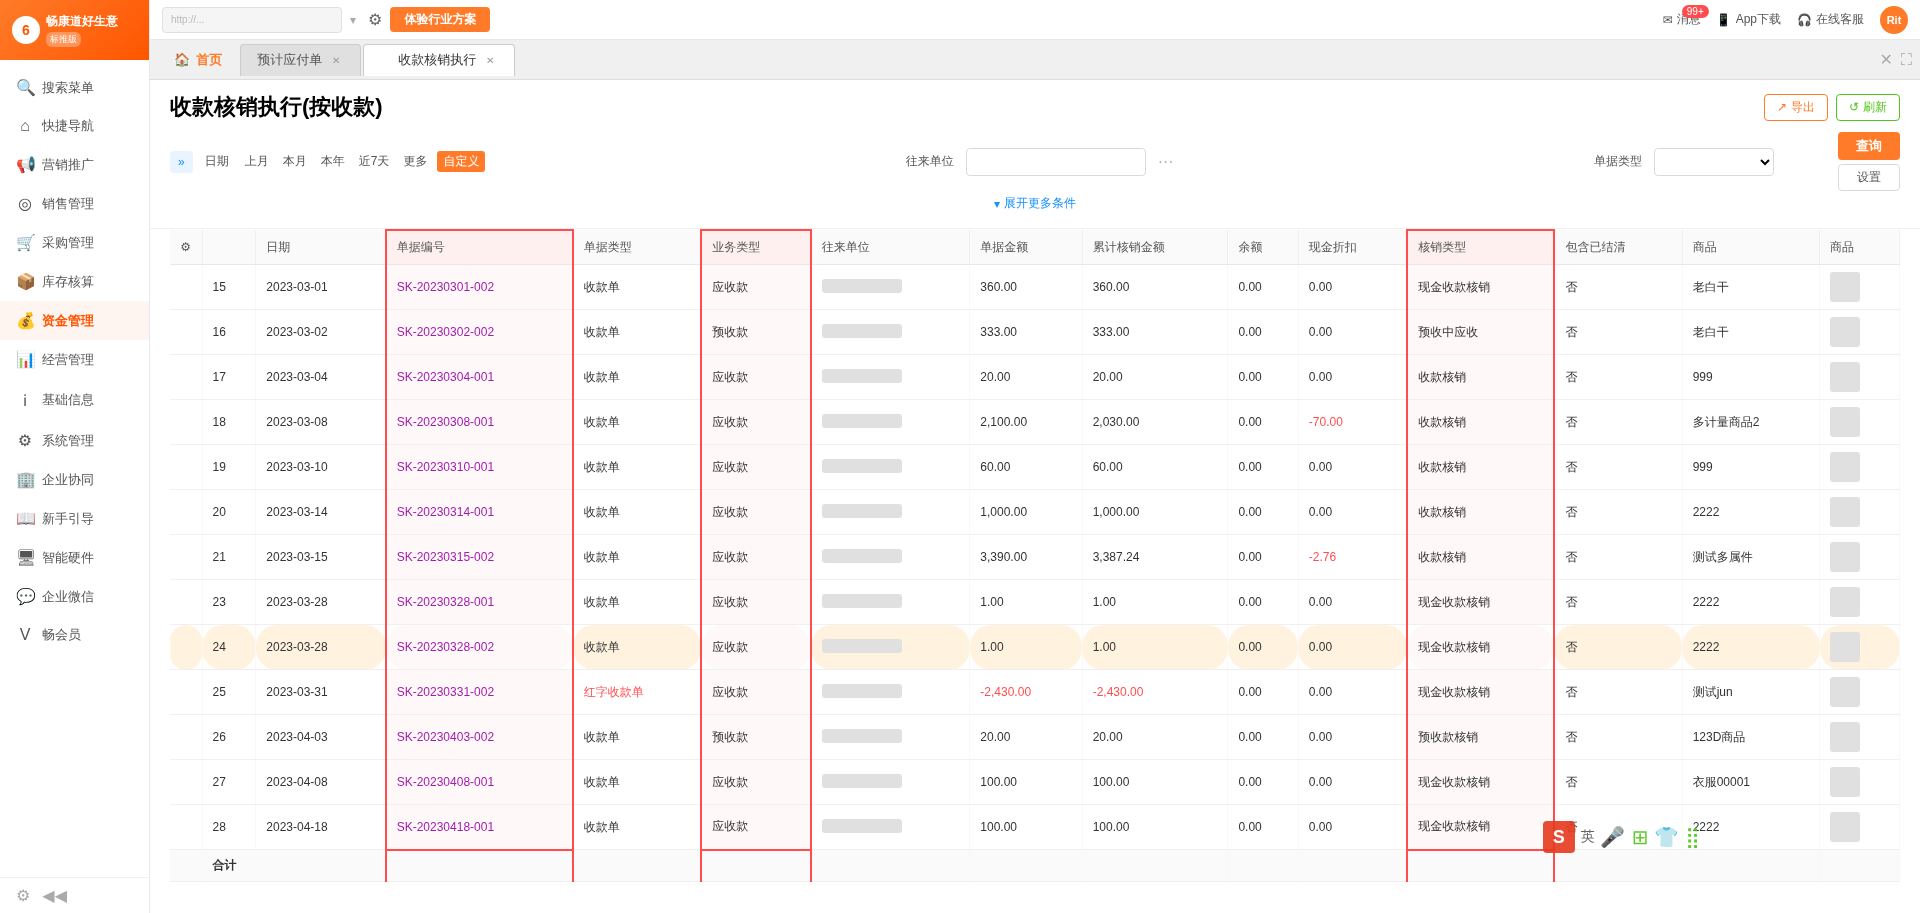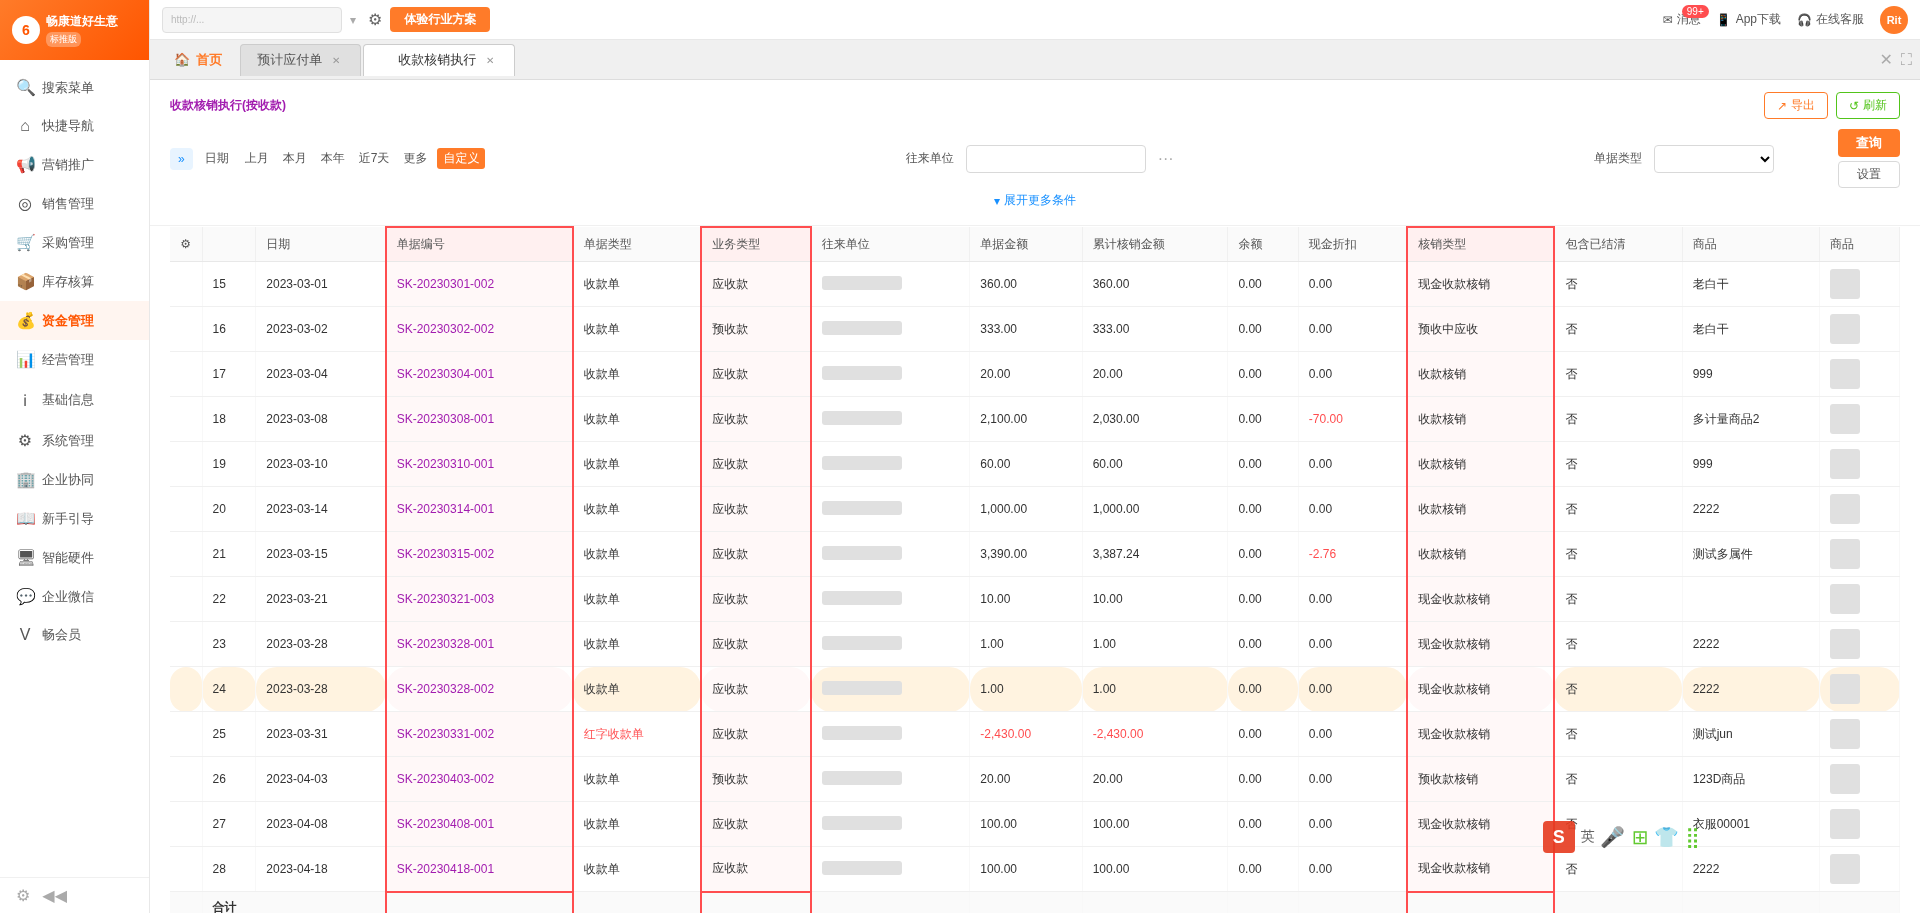--- a/index.html
+++ b/index.html
@@ -38,21 +38,21 @@
     .tab { display: flex; align-items: center; gap: 6px; padding: 0 16px; height: 32px; border-radius: 4px 4px 0 0; cursor: pointer; font-size: 13px; color: #555; background: #e0e0e0; border: 1px solid #ccc; border-bottom: none; margin-right: 2px; }
     .tab.active { background: #fff; color: #333; border-color: #ccc; padding-left: 34px; }
     .tab-home { background: transparent; border: none; color: #ff7b29; font-weight: bold; }
     .tab-close { font-size: 10px; color: #999; cursor: pointer; border-radius: 50%; width: 16px; height: 16px; display: flex; align-items: center; justify-content: center; }
     .tabbar-right { margin-left: auto; display: flex; align-items: center; gap: 8px; }
     .tabbar-icon-btn { color: #aaa; cursor: pointer; font-size: 16px; }
 
     
     .content { flex: 1; overflow: hidden; display: flex; flex-direction: column; background: #fff; padding: 0; }
     .content-header { padding: 12px 20px 0; display: flex; align-items: center; justify-content: space-between; }
-    .content-title { font-size: 12px; font-weight: bold; color: #a21caf; }
+    .content-title { font-size: 22px; font-weight: bold; color: #000000; }
     .content-actions { display: flex; gap: 8px; }
     .btn-export { display: flex; align-items: center; gap: 4px; border: 1px solid #ff7b29; color: #ff7b29; background: #fff; border-radius: 4px; padding: 4px 12px; font-size: 12px; cursor: pointer; }
     .btn-refresh { display: flex; align-items: center; gap: 4px; border: 1px solid #52c41a; color: #52c41a; background: #fff; border-radius: 4px; padding: 4px 12px; font-size: 12px; cursor: pointer; }
 
     
     .filter-bar { padding: 10px 20px; background: #fff; border-bottom: 1px solid #f0f0f0; }
     .filter-row { display: flex; align-items: center; gap: 12px; flex-wrap: wrap; }
     .filter-expand-btn { background: #e8f4ff; border: none; color: #1890ff; padding: 4px 8px; border-radius: 4px; cursor: pointer; font-size: 12px; display: flex; align-items: center; gap: 4px; }
     .filter-label { color: #555; font-size: 12px; white-space: nowrap; }
     .date-options { display: flex; gap: 6px; align-items: center; }
@@ -397,37 +397,20 @@
       <td class="">3,387.24</td>
       <td>0.00</td>
       <td class="neg-text">-2.76</td>
       <td style="border-left:2px solid #ff4d4f;border-right:2px solid #ff4d4f;background:#fff8f8;">收款核销</td>
       <td>否</td>
       <td>测试多属件</td>
       <td><span style="background:#e0e0e0;border-radius:3px;display:inline-block;width:30px;height:30px;vertical-align:middle;"></span></td>
     </tr>
             <tr>
       <td></td>
-      <td>22</td>
-      <td>2023-03-21</td>
-      <td style="border-left:2px solid #ff4d4f;border-right:2px solid #ff4d4f;background:#fff8f8;"><a class="link-text">SK-20230321-003</a></td>
-      <td style="">收款单</td>
-      <td style="border-left:2px solid #ff4d4f;border-right:2px solid #ff4d4f;background:#fff8f8;">应收款</td>
-      <td><span style="background:#e0e0e0;border-radius:3px;display:inline-block;width:80px;height:14px;"></span></td>
-      <td class="">10.00</td>
-      <td class="">10.00</td>
-      <td>0.00</td>
-      <td class="">0.00</td>
-      <td style="border-left:2px solid #ff4d4f;border-right:2px solid #ff4d4f;background:#fff8f8;">现金收款核销</td>
-      <td>否</td>
-      <td></td>
-      <td><span style="background:#e0e0e0;border-radius:3px;display:inline-block;width:30px;height:30px;vertical-align:middle;"></span></td>
-    </tr>
-            <tr>
-      <td></td>
       <td>23</td>
       <td>2023-03-28</td>
       <td style="border-left:2px solid #ff4d4f;border-right:2px solid #ff4d4f;background:#fff8f8;"><a class="link-text">SK-20230328-001</a></td>
       <td style="">收款单</td>
       <td style="border-left:2px solid #ff4d4f;border-right:2px solid #ff4d4f;background:#fff8f8;">应收款</td>
       <td><span style="background:#e0e0e0;border-radius:3px;display:inline-block;width:80px;height:14px;"></span></td>
       <td class="">1.00</td>
       <td class="">1.00</td>
       <td>0.00</td>
       <td class="">0.00</td>

